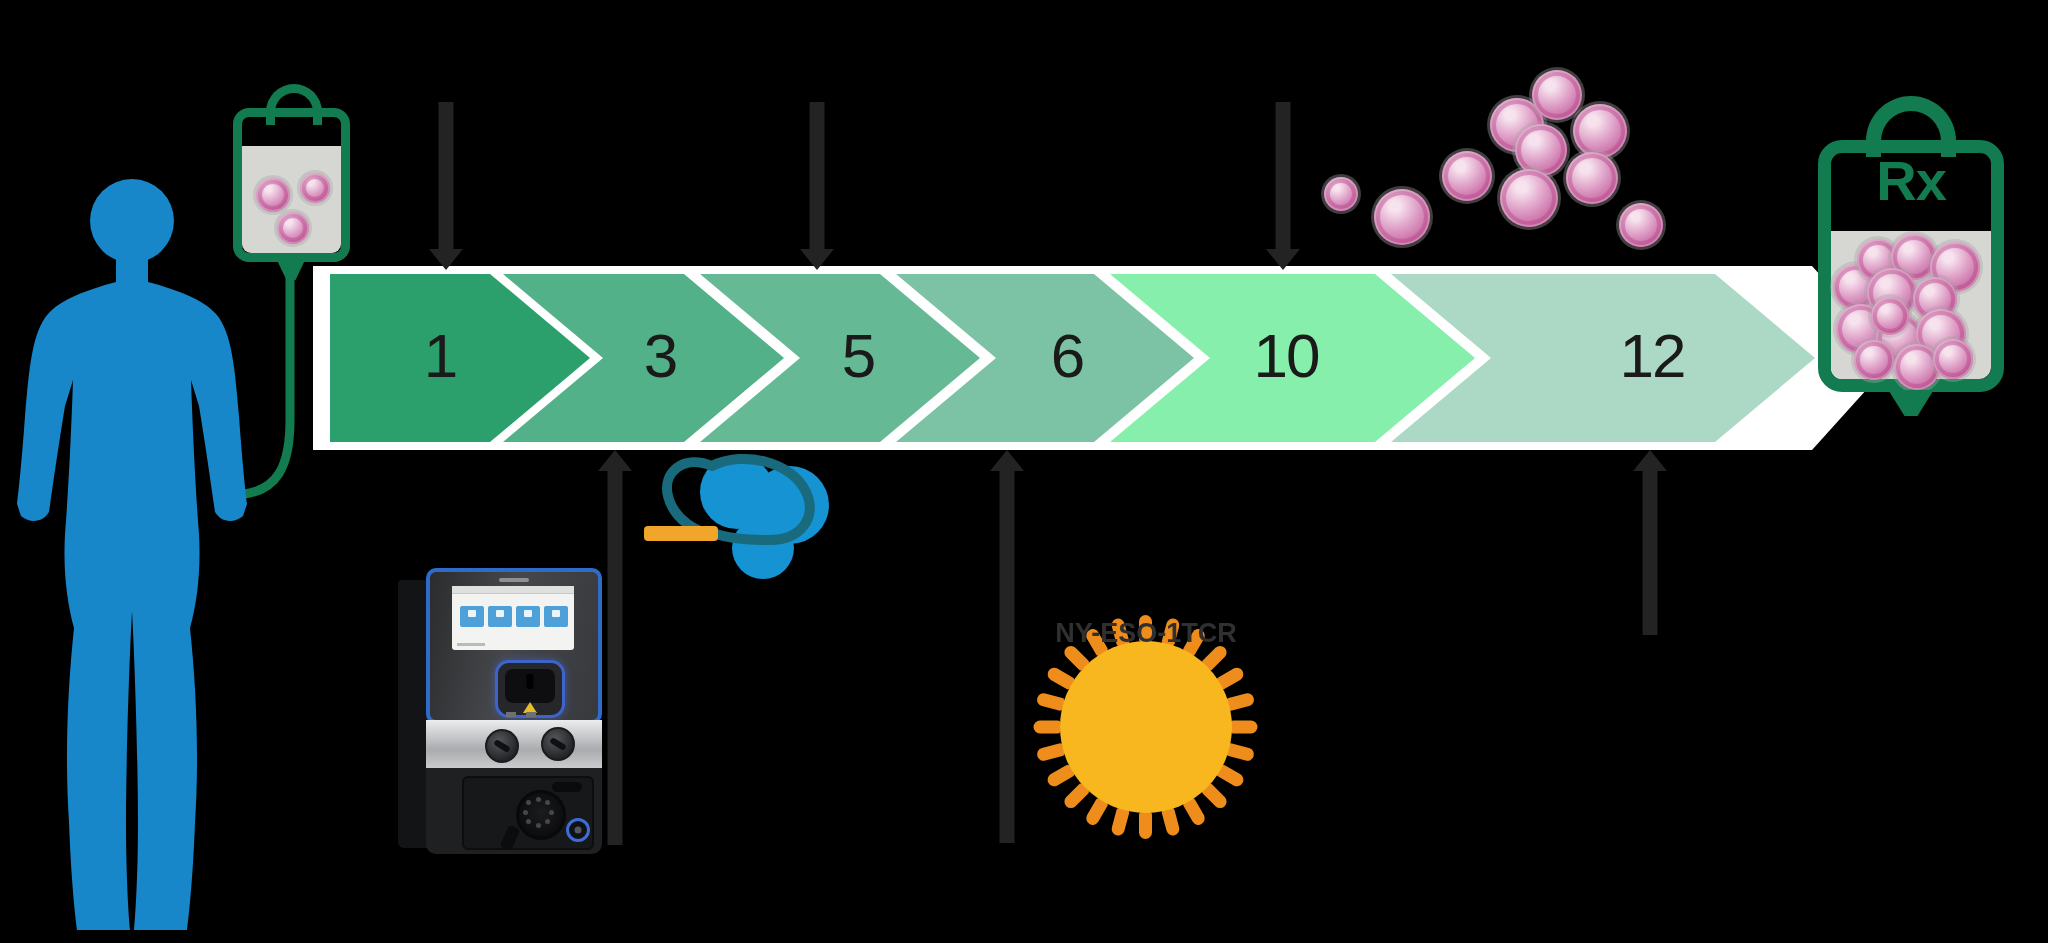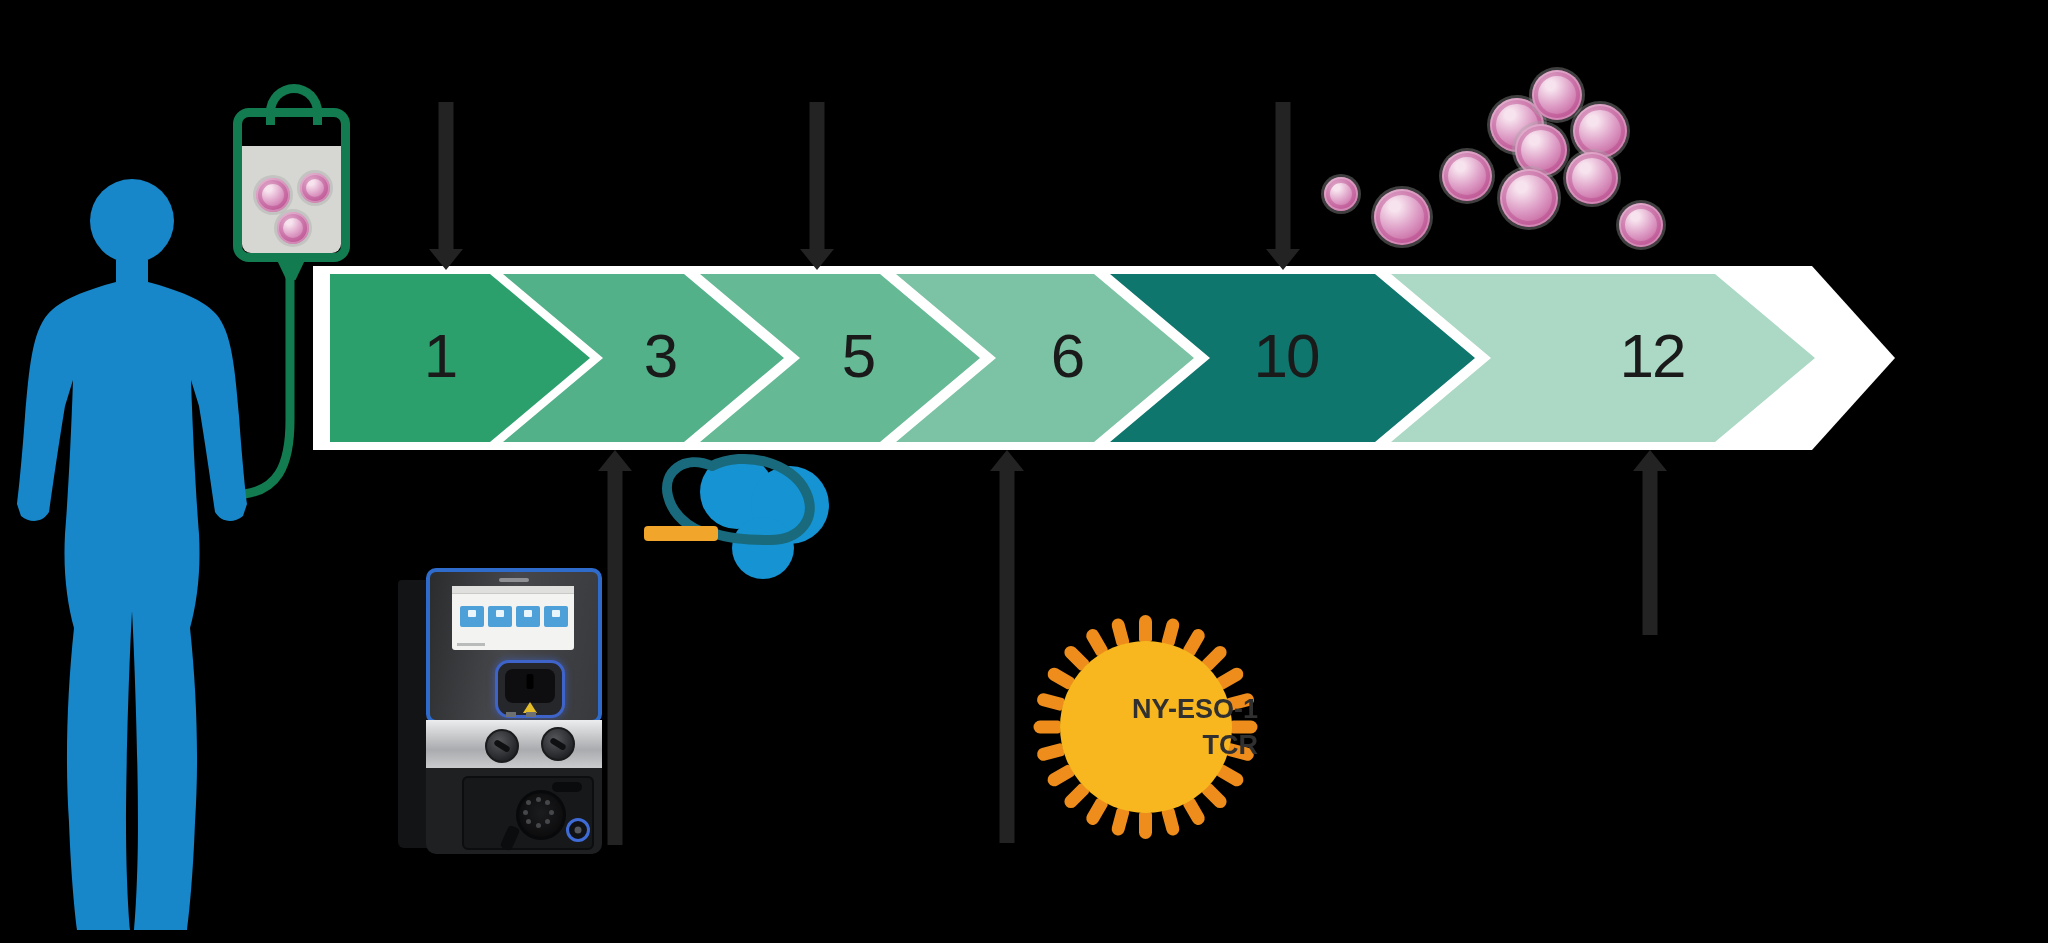--- a/index.html
+++ b/index.html
@@ -41,22 +41,22 @@
   #rx-bag .bag-body{left:0;top:44px;width:160px;height:226px;border-width:13px;border-radius:24px;}
   #rx-bag .bag-fill{top:78px;border-radius:0 0 12px 12px;}
   #rx-bag .bag-spout{left:66px;top:294px;width:54px;height:26px;}
   #rx-label{position:absolute;left:0;top:52px;width:186px;text-align:center;font-size:56px;font-weight:bold;
             color:var(--green);letter-spacing:-1px;}
   
   #virus{position:absolute;left:1034px;top:615px;width:224px;height:224px;}
   #virus .core{position:absolute;left:26px;top:26px;width:172px;height:172px;border-radius:50%;background:var(--virus-body);}
   .spike{position:absolute;left:105px;top:0;width:13px;height:27px;border-radius:7px 7px 3px 3px;
          background:var(--virus-spike);transform-origin:6.5px 112px;}
-  #virus .vtext{position:absolute;left:0;top:0;width:100%;height:100%;display:flex;flex-direction:column;
-         align-items:flex-end;justify-content:center;font-size:27px;line-height:36px;font-weight:600;
+  #virus .vtext{position:absolute;left:0;top:0;width:100%;height:100%;display:flex;flex-direction:row;
+         align-items:flex-start;justify-content:center;font-size:27px;line-height:36px;font-weight:600;
          color:var(--virus-text);letter-spacing:0;}
   
   #machine{position:absolute;left:398px;top:568px;width:206px;height:288px;}
   #machine .side{position:absolute;left:0;top:12px;width:34px;height:268px;background:#131415;border-radius:4px 0 0 6px;}
   #machine .head{position:absolute;left:28px;top:0;width:168px;height:148px;border:4px solid var(--frame-blue);
                  border-radius:10px;background:linear-gradient(100deg,#2b2c2e,#46474a 45%,#38393c);}
   #machine .logo{position:absolute;left:50%;top:6px;transform:translateX(-50%);width:30px;height:4px;background:#8e9093;border-radius:2px;}
   #machine .screen{position:absolute;left:22px;top:14px;width:122px;height:64px;background:#F3F3F2;border-radius:3px;}
   #machine .scr-head{position:absolute;left:0;top:0;width:100%;height:7px;background:#DFDFDE;border-bottom:1px solid #c9c9c8;}
   #machine .scr-foot{position:absolute;left:5px;bottom:4px;width:28px;height:3px;background:#B9BBBB;}
@@ -98,21 +98,21 @@
       </div>
       <div class="chevron notched" style="left: 503px; width: 281px; background: rgb(83, 177, 137);">
         <div class="day-num" style="left: 157px;">3</div>
       </div>
       <div class="chevron notched" style="left: 700px; width: 280px; background: rgb(101, 186, 149);">
         <div class="day-num" style="left: 158px;">5</div>
       </div>
       <div class="chevron notched" style="left: 896px; width: 298px; background: rgb(123, 195, 164);">
         <div class="day-num" style="left: 171px;">6</div>
       </div>
-      <div class="chevron notched" style="left: 1110px; width: 365px; background: #0f766e;">
+      <div class="chevron notched" style="left: 1110px; width: 365px; background: #86efac;">
         <div class="day-num" style="left: 176px;">10</div>
       </div>
       <div class="chevron notched" style="left: 1391px; width: 424px; background: rgb(171, 217, 197);">
         <div class="day-num" style="left: 261px;">12</div>
       </div>
     </div>
   <div id="arrows">
       <div class="arrow down" style="left: 429px; top: 102px; height: 168px;">
         <div class="shaft"></div>
         <div class="head"></div>
@@ -268,14 +268,37 @@
       <div class="cell" style="left: 1442px; top: 151px; height: 50px; width: 50px;"></div>
       <div class="cell" style="left: 1490px; top: 98px; height: 54px; width: 54px;"></div>
       <div class="cell" style="left: 1532px; top: 70px; height: 50px; width: 50px;"></div>
       <div class="cell" style="left: 1573px; top: 104px; height: 54px; width: 54px;"></div>
       <div class="cell" style="left: 1515px; top: 124px; height: 52px; width: 52px;"></div>
       <div class="cell" style="left: 1500px; top: 169px; height: 58px; width: 58px;"></div>
       <div class="cell" style="left: 1566px; top: 152px; height: 52px; width: 52px;"></div>
       <div class="cell" style="left: 1619px; top: 203px; height: 44px; width: 44px;"></div>
     </div>
 
+  <div id="rx-bag">
+    <div class="bag-handle"></div>
+    <div class="bag-body">
+      <div class="bag-fill"></div>
+    </div>
+    <div id="rx-label">Rx</div>
+    <div id="rx-cells">
+        <div class="cell" style="left: 15px; top: 168px; height: 46px; width: 46px;"></div>
+        <div class="cell" style="left: 39px; top: 143px; height: 42px; width: 42px;"></div>
+        <div class="cell" style="left: 73px; top: 138px; height: 46px; width: 46px;"></div>
+        <div class="cell" style="left: 112px; top: 146px; height: 50px; width: 50px;"></div>
+        <div class="cell" style="left: 49px; top: 172px; height: 50px; width: 50px;"></div>
+        <div class="cell" style="left: 95px; top: 181px; height: 44px; width: 44px;"></div>
+        <div class="cell" style="left: 18px; top: 208px; height: 50px; width: 50px;"></div>
+        <div class="cell" style="left: 58px; top: 218px; height: 48px; width: 48px;"></div>
+        <div class="cell" style="left: 98px; top: 213px; height: 50px; width: 50px;"></div>
+        <div class="cell" style="left: 36px; top: 244px; height: 40px; width: 40px;"></div>
+        <div class="cell" style="left: 76px; top: 248px; height: 46px; width: 46px;"></div>
+        <div class="cell" style="left: 115px; top: 243px; height: 40px; width: 40px;"></div>
+        <div class="cell" style="left: 53px; top: 201px; height: 38px; width: 38px;"></div>
+      </div>
+    <div class="bag-spout"></div>
+  </div>
 
 </div>
 
 </body></html>

